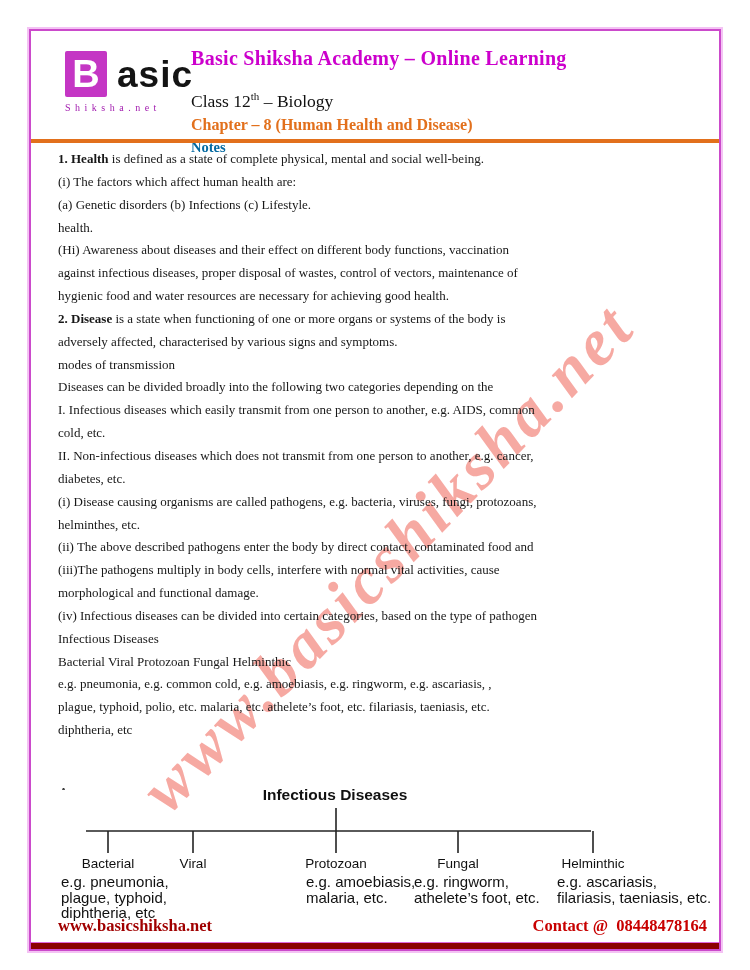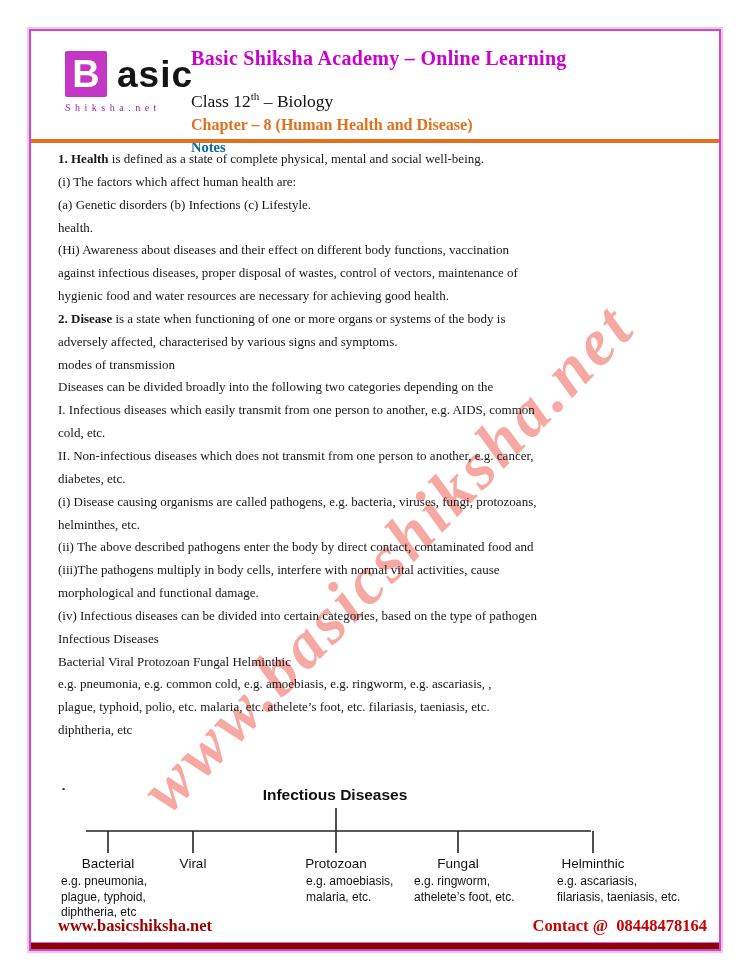--- a/index.html
+++ b/index.html
@@ -50,21 +50,21 @@
   .bline b{font-weight:bold;}
   .fragment{position:absolute;left:27px;top:753px;height:6px;width:120px;overflow:hidden;
             font-size:15.6px;z-index:2;color:#333;}
   
   .diagram{position:absolute;left:0;top:755px;width:690px;height:140px;z-index:2;
            font-family:"Liberation Sans",sans-serif;color:#111;}
   .dg-title{position:absolute;left:0;top:0;width:608px;text-align:center;
             font-weight:bold;font-size:15.5px;}
   .dg-svg{position:absolute;left:0;top:19px;}
   .dg-label{position:absolute;top:70px;transform:translateX(-50%);font-size:13.5px;white-space:nowrap;}
-  .dg-ex{position:absolute;top:88px;font-size:12px;line-height:15.5px;white-space:pre-line;}
+  .dg-ex{position:absolute;top:88px;font-size:15px;line-height:15.5px;white-space:pre-line;}
   
   .footer{position:absolute;left:27px;right:12px;bottom:13px;z-index:2;
           display:flex;justify-content:space-between;align-items:baseline;
           font-weight:bold;font-size:16.5px;}
   .f-site{color:var(--footer-maroon);}
   .f-contact{color:var(--footer-red);white-space:pre;}
   .band{position:absolute;left:0;right:0;bottom:0;height:7px;background:var(--band-darkred);
         border-top:1px solid #DD66DD;z-index:3;}
 </style>
 </head>

